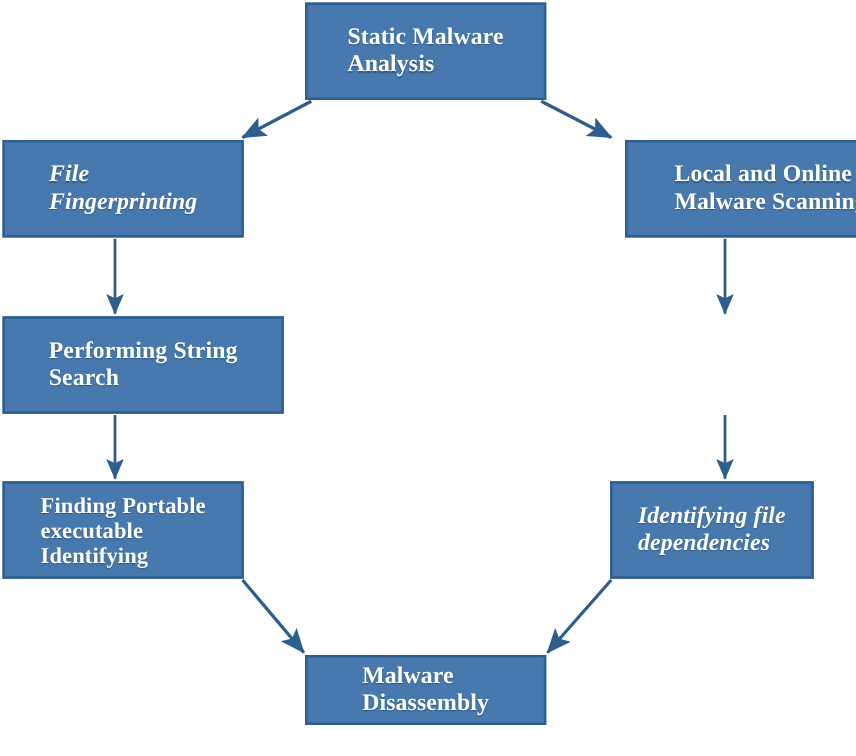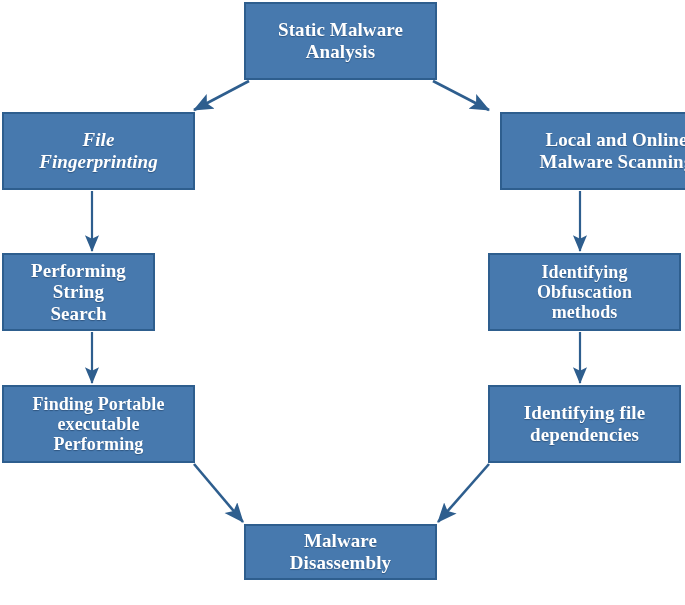--- a/index.html
+++ b/index.html
@@ -36,21 +36,21 @@
     align-items: center;
     justify-content: center;
     overflow: visible;
   }
   .node-label {
     color: #ffffff;
     font-family: "Liberation Serif", "DejaVu Serif", serif;
     font-weight: bold;
     font-size: 19px;
     line-height: 1.14;
-    text-align: center;
+    text-align: left;
     letter-spacing: 0.1px;
     text-shadow: 0 1px 1px rgba(20,45,75,0.45);
     white-space: pre-line;
     padding: 0 6px;
     user-select: none;
   }
   .node-label.tight {
     font-size: 18px;
     line-height: 1.12;
   }
@@ -87,38 +87,33 @@
   <div class="node-box" style="left: 2px; top: 112px; width: 193px; height: 78px; background: rgb(71, 121, 174); border-color: rgb(46, 94, 142); font-style: italic;">
     <span class="node-label">File
 Fingerprinting</span>
   </div>
 
   <div class="node-box" style="left: 500px; top: 112px; width: 233px; height: 78px; background: rgb(71, 121, 174); border-color: rgb(46, 94, 142);">
     <span class="node-label">Local and Online
 Malware Scanning</span>
   </div>
 
-  <div class="node-box" style="left: 2px; top: 253px; width: 153px; height: 78px; background: rgb(71, 121, 174); border-color: rgb(46, 94, 142);">
+  <div class="node-box" style="left: 2px; top: 253px; width: 225px; height: 78px; background: rgb(71, 121, 174); border-color: rgb(46, 94, 142);">
     <span class="node-label">Performing String
 Search</span>
   </div>
 
-  <div class="node-box" style="left: 488px; top: 253px; width: 193px; height: 78px; background: rgb(71, 121, 174); border-color: rgb(46, 94, 142);">
-    <span class="node-label tight">Identifying
-Obfuscation
-methods</span>
-  </div>
 
   <div class="node-box" style="left: 2px; top: 385px; width: 193px; height: 78px; background: rgb(71, 121, 174); border-color: rgb(46, 94, 142);">
     <span class="node-label tight">Finding Portable
 executable
-Performing</span>
+Identifying</span>
   </div>
 
-  <div class="node-box" style="left: 488px; top: 385px; width: 193px; height: 78px; background: rgb(71, 121, 174); border-color: rgb(46, 94, 142);">
+  <div class="node-box" style="left: 488px; top: 385px; width: 163px; height: 78px; background: rgb(71, 121, 174); border-color: rgb(46, 94, 142); font-style: italic;">
     <span class="node-label">Identifying file
 dependencies</span>
   </div>
 
   <div class="node-box" style="left: 244px; top: 524px; width: 193px; height: 56px; background: rgb(71, 121, 174); border-color: rgb(46, 94, 142);">
     <span class="node-label">Malware
 Disassembly</span>
   </div>
 
 </div>

